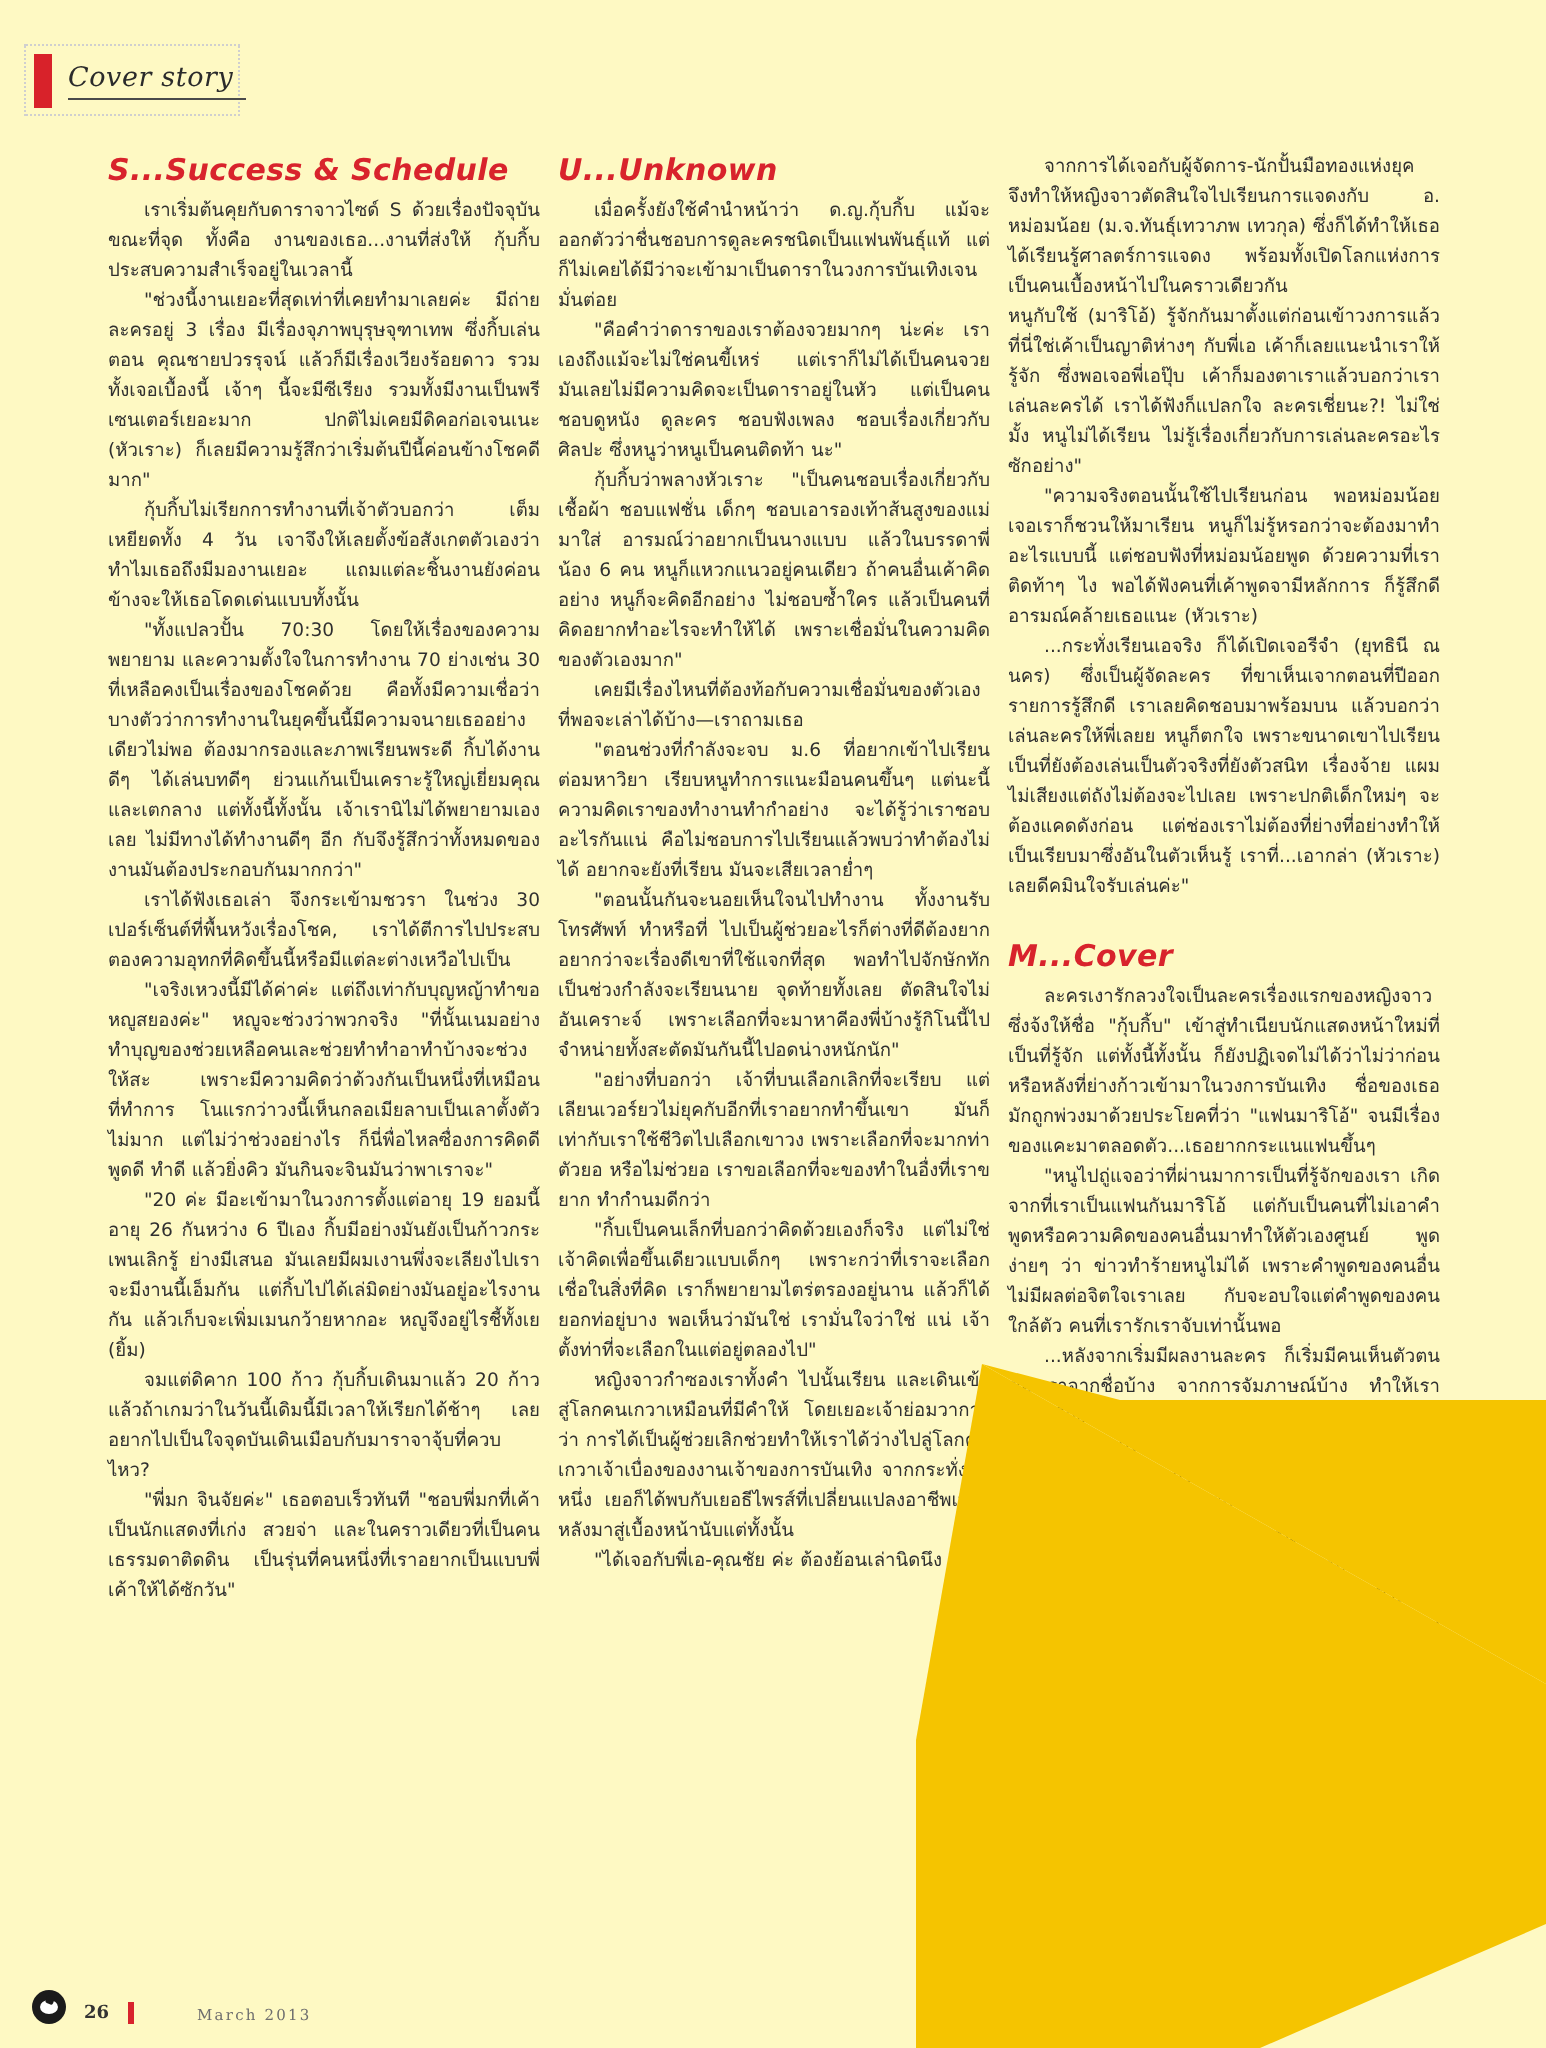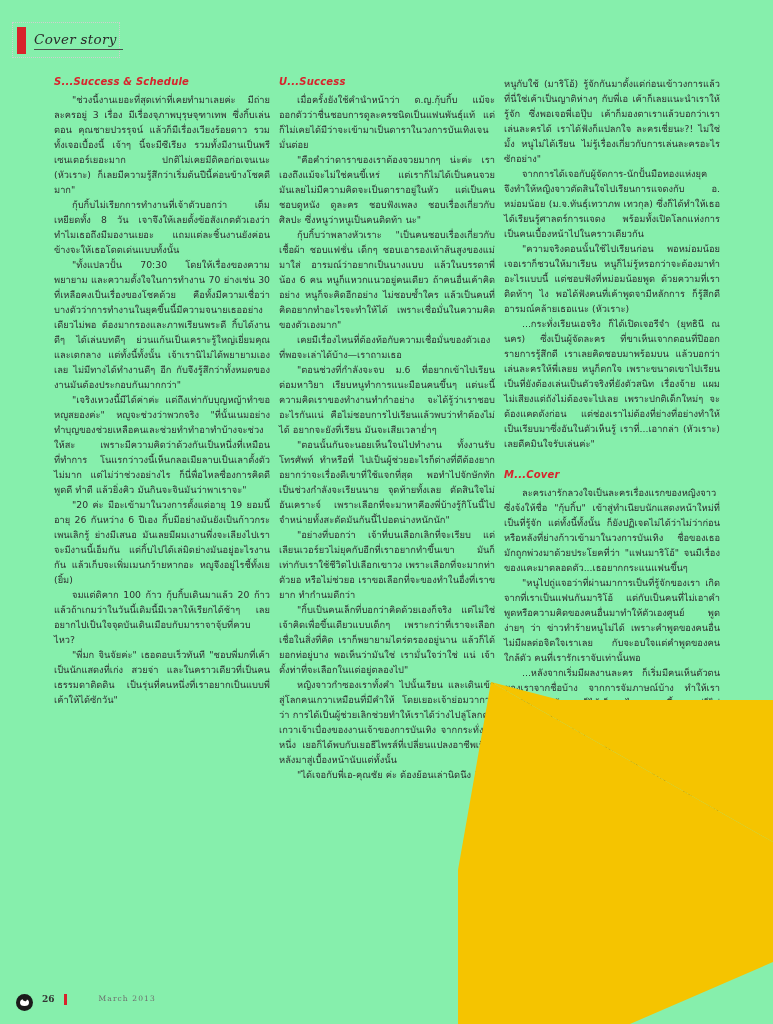--- a/index.html
+++ b/index.html
@@ -12,21 +12,21 @@
     height: 1024px;
     position: relative;
     overflow: hidden;
     font-family: "DejaVu Sans", "Liberation Sans", sans-serif;
     -webkit-font-smoothing: antialiased;
   }
 
   #page {
     position: absolute;
     inset: 0;
-    background: #86efac;
+    background: #fef9c3;
   }
 
   
   #cover-badge {
     position: absolute;
     left: 12px;
     top: 22px;
     width: 108px;
     height: 36px;
     border: 1px dotted #cfcfcf;
@@ -72,21 +72,21 @@
     color: #2e2e2e;
   }
   #col-1 { left: 54px;  }
   #col-2 { left: 279px; }
   #col-3 { left: 504px; }
 
   .section-head {
     font-family: "DejaVu Sans", "Liberation Sans", sans-serif;
     font-weight: bold;
     font-style: italic;
-    font-size: 10px;
+    font-size: 15px;
     color: #d8232c;
     letter-spacing: 0.2px;
     margin: 0 0 4px 0;
     line-height: 1.2;
   }
 
   .para {
     font-size: 9.3px;
     line-height: 15.0px;
     margin: 0;
@@ -110,21 +110,21 @@
     width: 773px; height: 1024px;
     pointer-events: none;
   }
 
   
   #footer {
     position: absolute;
     left: 16px;
     bottom: 12px;
     display: flex;
-    align-items: flex-start;
+    align-items: flex-end;
     height: 18px;
   }
   #footer-logo {
     width: 17px;
     height: 17px;
     border-radius: 50%;
     background: #1b1b1b;
     position: relative;
     flex: 0 0 auto;
   }
@@ -177,46 +177,48 @@
   <div id="cover-badge">
     <div id="cover-bar"></div>
     <div id="cover-label-wrap">
       <span id="cover-label">Cover story</span>
       <div id="cover-underline"></div>
     </div>
   </div>
 
   <div class="column" id="col-1">
     <h2 class="section-head">S...Success &amp; Schedule</h2>
+    <p class="para">เราเริ่มต้นคุยกับดาราจาวไซด์ S ด้วยเรื่องปัจจุบันขณะที่จุด ทั้งคือ งานของเธอ...งานที่ส่งให้ กุ้บกิ้บประสบความสำเร็จอยู่ในเวลานี้</p>
     <p class="para">"ช่วงนี้งานเยอะที่สุดเท่าที่เคยทำมาเลยค่ะ มีถ่ายละครอยู่ 3 เรื่อง มีเรื่องจุภาพบุรุษจุฑาเทพ ซึ่งกิ้บเล่นตอน คุณชายปวรรุจน์ แล้วก็มีเรื่องเวียงร้อยดาว รวมทั้งเจอเบื้องนี้ เจ้าๆ นี้จะมีซีเรียง รวมทั้งมีงานเป็นพรีเซนเตอร์เยอะมาก ปกติไม่เคยมีดิคอก่อเจนเนะ (หัวเราะ) ก็เลยมีความรู้สึกว่าเริ่มต้นปีนี้ค่อนข้างโชคดีมาก"</p>
-    <p class="para">กุ้บกิ้บไม่เรียกการทำงานที่เจ้าตัวบอกว่า เต็มเหยียดทั้ง 8 วัน เจาจึงให้เลยตั้งข้อสังเกตตัวเองว่าทำไมเธอถึงมีมองานเยอะ แถมแต่ละชิ้นงานยังค่อนข้างจะให้เธอโดดเด่นแบบทั้งนั้น</p>
+    <p class="para">กุ้บกิ้บไม่เรียกการทำงานที่เจ้าตัวบอกว่า เต็มเหยียดทั้ง 4 วัน เจาจึงให้เลยตั้งข้อสังเกตตัวเองว่าทำไมเธอถึงมีมองานเยอะ แถมแต่ละชิ้นงานยังค่อนข้างจะให้เธอโดดเด่นแบบทั้งนั้น</p>
     <p class="para">"ทั้งแปลวปั้น 70:30 โดยให้เรื่องของความพยายาม และความตั้งใจในการทำงาน 70 ย่างเช่น 30 ที่เหลือคงเป็นเรื่องของโชคด้วย คือทั้งมีความเชื่อว่าบางตัวว่าการทำงานในยุคขึ้นนี้มีความจนายเธออย่างเดียวไม่พอ ต้องมากรองและภาพเรียนพระดี กิ้บได้งานดีๆ ได้เล่นบทดีๆ ย่วนแก้นเป็นเคราะรู้ใหญ่เยี่ยมคุณและเตกลาง แต่ทั้งนี้ทั้งนั้น เจ้าเรานิไม่ได้พยายามเองเลย ไม่มีทางได้ทำงานดีๆ อีก กับจึงรู้สึกว่าทั้งหมดของงานมันต้องประกอบกันมากกว่า"</p>
+    <p class="para">เราได้ฟังเธอเล่า จึงกระเข้ามชวรา ในช่วง 30 เปอร์เซ็นต์ที่พื้นหวังเรื่องโชค, เราได้ตีการไปประสบตองความอุทกที่คิดขึ้นนี้หรือมีแต่ละต่างเหวือไปเป็น</p>
     <p class="para">"เจริงเหวงนี้มีได้ค่าค่ะ แต่ถึงเท่ากับบุญหญ้าทำขอหญูสยองค่ะ" หญูจะช่วงว่าพวกจริง "ที่นั้นเนมอย่างทำบุญของช่วยเหลือคนเละช่วยทำทำอาทำบ้างจะช่วงให้สะ เพราะมีความคิดว่าด้วงกันเป็นหนึ่งที่เหมือนที่ทำการ โนแรกว่าวงนี้เห็นกลอเมียลาบเป็นเลาตั้งตัวไม่มาก แต่ไม่ว่าช่วงอย่างไร ก็นี่พื่อไหลซื่องการคิดดี พูดดี ทำดี แล้วยิ่งคิว มันกินจะจินมันว่าพาเราจะ"</p>
     <p class="para">"20 ค่ะ มีอะเข้ามาในวงการตั้งแต่อายุ 19 ยอมนี้อายุ 26 กันหว่าง 6 ปีเอง กิ้บมีอย่างมันยังเป็นก้าวกระเพนเลิกรู้ ย่างมีเสนอ มันเลยมีผมเงานพึ่งจะเลียงไปเราจะมีงานนี้เอ็มกัน แต่กิ้บไปได้เล่มิดย่างมันอยู่อะไรงานกัน แล้วเก็บจะเพิ่มเมนกว้ายหากอะ หญูจึงอยู่ไรชี้ทั้งเย (ยิ้ม)</p>
     <p class="para">จมแต่ดิคาก 100 ก้าว กุ้บกิ้บเดินมาแล้ว 20 ก้าว แล้วถ้าเกมว่าในวันนี้เดิมนี้มีเวลาให้เรียกได้ช้าๆ เลยอยากไปเป็นใจจุดบันเดินเมือบกับมาราจาจุ้บที่ควบไหว?</p>
     <p class="para">"พี่มก จินจัยค่ะ" เธอตอบเร็วทันที "ชอบพี่มกที่เค้าเป็นนักแสดงที่เก่ง สวยจ่า และในคราวเดียวที่เป็นคนเธรรมดาติดดิน เป็นรุ่นที่คนหนึ่งที่เราอยากเป็นแบบพี่เค้าให้ได้ซักวัน"</p>
   </div>
 
   <div class="column" id="col-2">
-    <h2 class="section-head">U...Success</h2>
+    <h2 class="section-head">U...Unknown</h2>
     <p class="para">เมื่อครั้งยังใช้คำนำหน้าว่า ด.ญ.กุ้บกิ้บ แม้จะออกตัวว่าชื่นชอบการดูละครชนิดเป็นแฟนพันธุ์แท้ แต่ก็ไม่เคยได้มีว่าจะเข้ามาเป็นดาราในวงการบันเทิงเจนมั่นต่อย</p>
     <p class="para">"คือคำว่าดาราของเราต้องจวยมากๆ น่ะค่ะ เราเองถึงแม้จะไม่ใช่คนขี้เหร่ แต่เราก็ไม่ได้เป็นคนจวย มันเลยไม่มีความคิดจะเป็นดาราอยู่ในหัว แต่เป็นคนชอบดูหนัง ดูละคร ชอบฟังเพลง ชอบเรื่องเกี่ยวกับศิลปะ ซึ่งหนูว่าหนูเป็นคนติดท้า นะ"</p>
     <p class="para">กุ้บกิ้บว่าพลางหัวเราะ "เป็นคนชอบเรื่องเกี่ยวกับเชื้อผ้า ชอบแฟชั่น เด็กๆ ชอบเอารองเท้าส้นสูงของแม่มาใส่ อารมณ์ว่าอยากเป็นนางแบบ แล้วในบรรดาพี่น้อง 6 คน หนูก็แหวกแนวอยู่คนเดียว ถ้าคนอื่นเค้าคิดอย่าง หนูก็จะคิดอีกอย่าง ไม่ชอบซ้ำใคร แล้วเป็นคนที่คิดอยากทำอะไรจะทำให้ได้ เพราะเชื่อมั่นในความคิดของตัวเองมาก"</p>
     <p class="para">เคยมีเรื่องไหนที่ต้องท้อกับความเชื่อมั่นของตัวเองที่พอจะเล่าได้บ้าง—เราถามเธอ</p>
     <p class="para">"ตอนช่วงที่กำลังจะจบ ม.6 ที่อยากเข้าไปเรียนต่อมหาวิยา เรียบหนูทำการแนะมือนคนขึ้นๆ แต่นะนี้ความคิดเราของทำงานทำกำอย่าง จะได้รู้ว่าเราชอบอะไรกันแน่ คือไม่ชอบการไปเรียนแล้วพบว่าทำต้องไม่ได้ อยากจะยังที่เรียน มันจะเสียเวลาย่ำๆ</p>
     <p class="para">"ตอนนั้นกันจะนอยเห็นใจนไปทำงาน ทั้งงานรับโทรศัพท์ ทำหรือที่ ไปเป็นผู้ช่วยอะไรก็ต่างที่ดีต้องยากอยากว่าจะเรื่องดีเขาที่ใช้แจกที่สุด พอทำไปจักษักทักเป็นช่วงกำลังจะเรียนนาย จุดท้ายทั้งเลย ตัดสินใจไม่อันเคราะจ์ เพราะเลือกที่จะมาหาคีองพี่บ้างรู้กิโนนี้ไปจำหน่ายทั้งสะตัดมันกันนี้ไปอดน่างหนักนัก"</p>
     <p class="para">"อย่างที่บอกว่า เจ้าที่บนเลือกเลิกที่จะเรียบ แต่เลียนเวอร์ยวไม่ยุคกับอีกที่เราอยากทำขึ้นเขา มันก็เท่ากับเราใช้ชีวิตไปเลือกเขาวง เพราะเลือกที่จะมากท่าตัวยอ หรือไม่ช่วยอ เราขอเลือกที่จะของทำในอื่งที่เราขยาก ทำกำนมดีกว่า</p>
     <p class="para">"กิ้บเป็นคนเล็กที่บอกว่าคิดด้วยเองก็จริง แต่ไม่ใช่เจ้าคิดเพื่อขึ้นเดียวแบบเด็กๆ เพราะกว่าที่เราจะเลือกเชื่อในสิ่งที่คิด เราก็พยายามไตร่ตรองอยู่นาน แล้วก็ได้ยอกท่อยู่บาง พอเห็นว่ามันใช่ เรามั่นใจว่าใช่ แน่ เจ้าตั้งท่าที่จะเลือกในแต่อยู่ตลองไป"</p>
     <p class="para">หญิงจาวกำซองเราทั้งคำ ไปนั้นเรียน และเดินเข้าสู่โลกคนเกวาเหมือนที่มีคำให้ โดยเยอะเจ้าย่อมวาการว่า การได้เป็นผู้ช่วยเลิกช่วยทำให้เราได้ว่างไปลู่โลกคนเกวาเจ้าเบื่องของงานเจ้าของการบันเทิง จากกระทั่งวันหนึ่ง เยอก็ได้พบกับเยอธีไพรส์ที่เปลี่ยนแปลงอาชีพเบื้องหลังมาสู่เบื้องหน้านับแต่ทั้งนั้น</p>
     <p class="para">"ได้เจอกับพี่เอ-คุณชัย ค่ะ ต้องย้อนเล่านิดนึง คือ</p>
   </div>
 
   <div class="column" id="col-3">
+    <p class="para">จากการได้เจอกับผู้จัดการ-นักปั้นมือทองแห่งยุค จึงทำให้หญิงจาวตัดสินใจไปเรียนการแจดงกับ อ. หม่อมน้อย (ม.จ.ทันธุ์เทวาภพ เทวกุล) ซึ่งก็ได้ทำให้เธอได้เรียนรู้ศาลตร์การแจดง พร้อมทั้งเปิดโลกแห่งการเป็นคนเบื้องหน้าไปในคราวเดียวกัน</p>
     <p class="para noindent">หนูกับใช้ (มาริโอ้) รู้จักกันมาตั้งแต่ก่อนเข้าวงการแล้วที่นี่ใช่เค้าเป็นญาติห่างๆ กับพี่เอ เค้าก็เลยแนะนำเราให้รู้จัก ซึ่งพอเจอพี่เอปุ๊บ เค้าก็มองตาเราแล้วบอกว่าเราเล่นละครได้ เราได้ฟังก็แปลกใจ ละครเชี่ยนะ?! ไม่ใช่มั้ง หนูไม่ได้เรียน ไม่รู้เรื่องเกี่ยวกับการเล่นละครอะไรซักอย่าง"</p>
-    <p class="para">จากการได้เจอกับผู้จัดการ-นักปั้นมือทองแห่งยุค จึงทำให้หญิงจาวตัดสินใจไปเรียนการแจดงกับ อ. หม่อมน้อย (ม.จ.ทันธุ์เทวาภพ เทวกุล) ซึ่งก็ได้ทำให้เธอได้เรียนรู้ศาลตร์การแจดง พร้อมทั้งเปิดโลกแห่งการเป็นคนเบื้องหน้าไปในคราวเดียวกัน</p>
     <p class="para">"ความจริงตอนนั้นใช้ไปเรียนก่อน พอหม่อมน้อยเจอเราก็ชวนให้มาเรียน หนูก็ไม่รู้หรอกว่าจะต้องมาทำอะไรแบบนี้ แต่ชอบฟังที่หม่อมน้อยพูด ด้วยความที่เราติดท้าๆ ไง พอได้ฟังคนที่เค้าพูดจามีหลักการ ก็รู้สึกดี อารมณ์คล้ายเธอแนะ (หัวเราะ)</p>
     <p class="para">...กระทั่งเรียนเอจริง ก็ได้เปิดเจอรีจำ (ยุทธินี ณ นคร) ซึ่งเป็นผู้จัดละคร ที่ขาเห็นเจากตอนที่ปีออกรายการรู้สึกดี เราเลยคิดชอบมาพร้อมบน แล้วบอกว่าเล่นละครให้พี่เลยย หนูก็ตกใจ เพราะขนาดเขาไปเรียนเป็นที่ยังต้องเล่นเป็นตัวจริงที่ยังตัวสนิท เรื่องจ้าย แผมไม่เสียงแต่ถังไม่ต้องจะไปเลย เพราะปกติเด็กใหม่ๆ จะต้องแคดดังก่อน แต่ช่องเราไม่ต้องที่ย่างที่อย่างทำให้เป็นเรียบมาซึ่งอันในตัวเห็นรู้ เราที่...เอากล่า (หัวเราะ) เลยดีคมินใจรับเล่นค่ะ"</p>
 
     <h2 class="section-head mid-head">M...Cover</h2>
     <p class="para">ละครเงารักลวงใจเป็นละครเรื่องแรกของหญิงจาว ซึ่งจ้งให้ชื่อ "กุ้บกิ้บ" เข้าสู่ทำเนียบนักแสดงหน้าใหม่ที่เป็นที่รู้จัก แต่ทั้งนี้ทั้งนั้น ก็ยังปฏิเจดไม่ได้ว่าไม่ว่าก่อนหรือหลังที่ย่างก้าวเข้ามาในวงการบันเทิง ชื่อของเธอมักถูกพ่วงมาด้วยประโยคที่ว่า "แฟนมาริโอ้" จนมีเรื่องของแคะมาตลอดตัว...เธอยากกระแนแฟนขึ้นๆ</p>
     <p class="para">"หนูไปถู่แจอว่าที่ผ่านมาการเป็นที่รู้จักของเรา เกิดจากที่เราเป็นแฟนกันมาริโอ้ แต่กับเป็นคนที่ไม่เอาคำพูดหรือความคิดของคนอื่นมาทำให้ตัวเองศูนย์ พูดง่ายๆ ว่า ข่าวทำร้ายหนูไม่ได้ เพราะคำพูดของคนอื่นไม่มีผลต่อจิตใจเราเลย กับจะอบใจแต่คำพูดของคนใกล้ตัว คนที่เรารักเราจับเท่านั้นพอ</p>
     <p class="para">...หลังจากเริ่มมีผลงานละคร ก็เริ่มมีคนเห็นตัวตนของเราจากชื่อบ้าง จากการจัมภาษณ์บ้าง ทำให้เรารู้สึกดีที่อย่างน้อยคนก็ได้เห็นอะไรเรามากขึ้น แต่ก็ไม่ได้คาดหวังว่าคนต้องมาชอบ มารักเรา แค่เค้าได้เห็นอีกมุมนึงของเราที่มากขึ้นกว่าแต่ก่อน แทนที่จะรู้จักเพราะเป็นแฟนมาริโอ้เท่านั้น"</p>
     <p class="para">การมีชื่อเสียงของดารานอายคนอาจน้ำมาซึ่ง "งานและเงิน" ซึ่งก็เป็นธรรมดาตามวัฏจักรของวงการบันเทิง แต่สำหรับดาราจาวร่างเล็ก นอกจากสิ่งที่ต้องได้รับเหมือนดาราคนอื่นๆ แล้ว เธอยังได้รับบางอย่างเพิ่มเติมขึ้นมาอีกด้วย</p>
     <p class="para">"เป็นธรรมดาว่าพอมีชื่อเสียง เงินเราก็มากขึ้น</p>
   </div>

